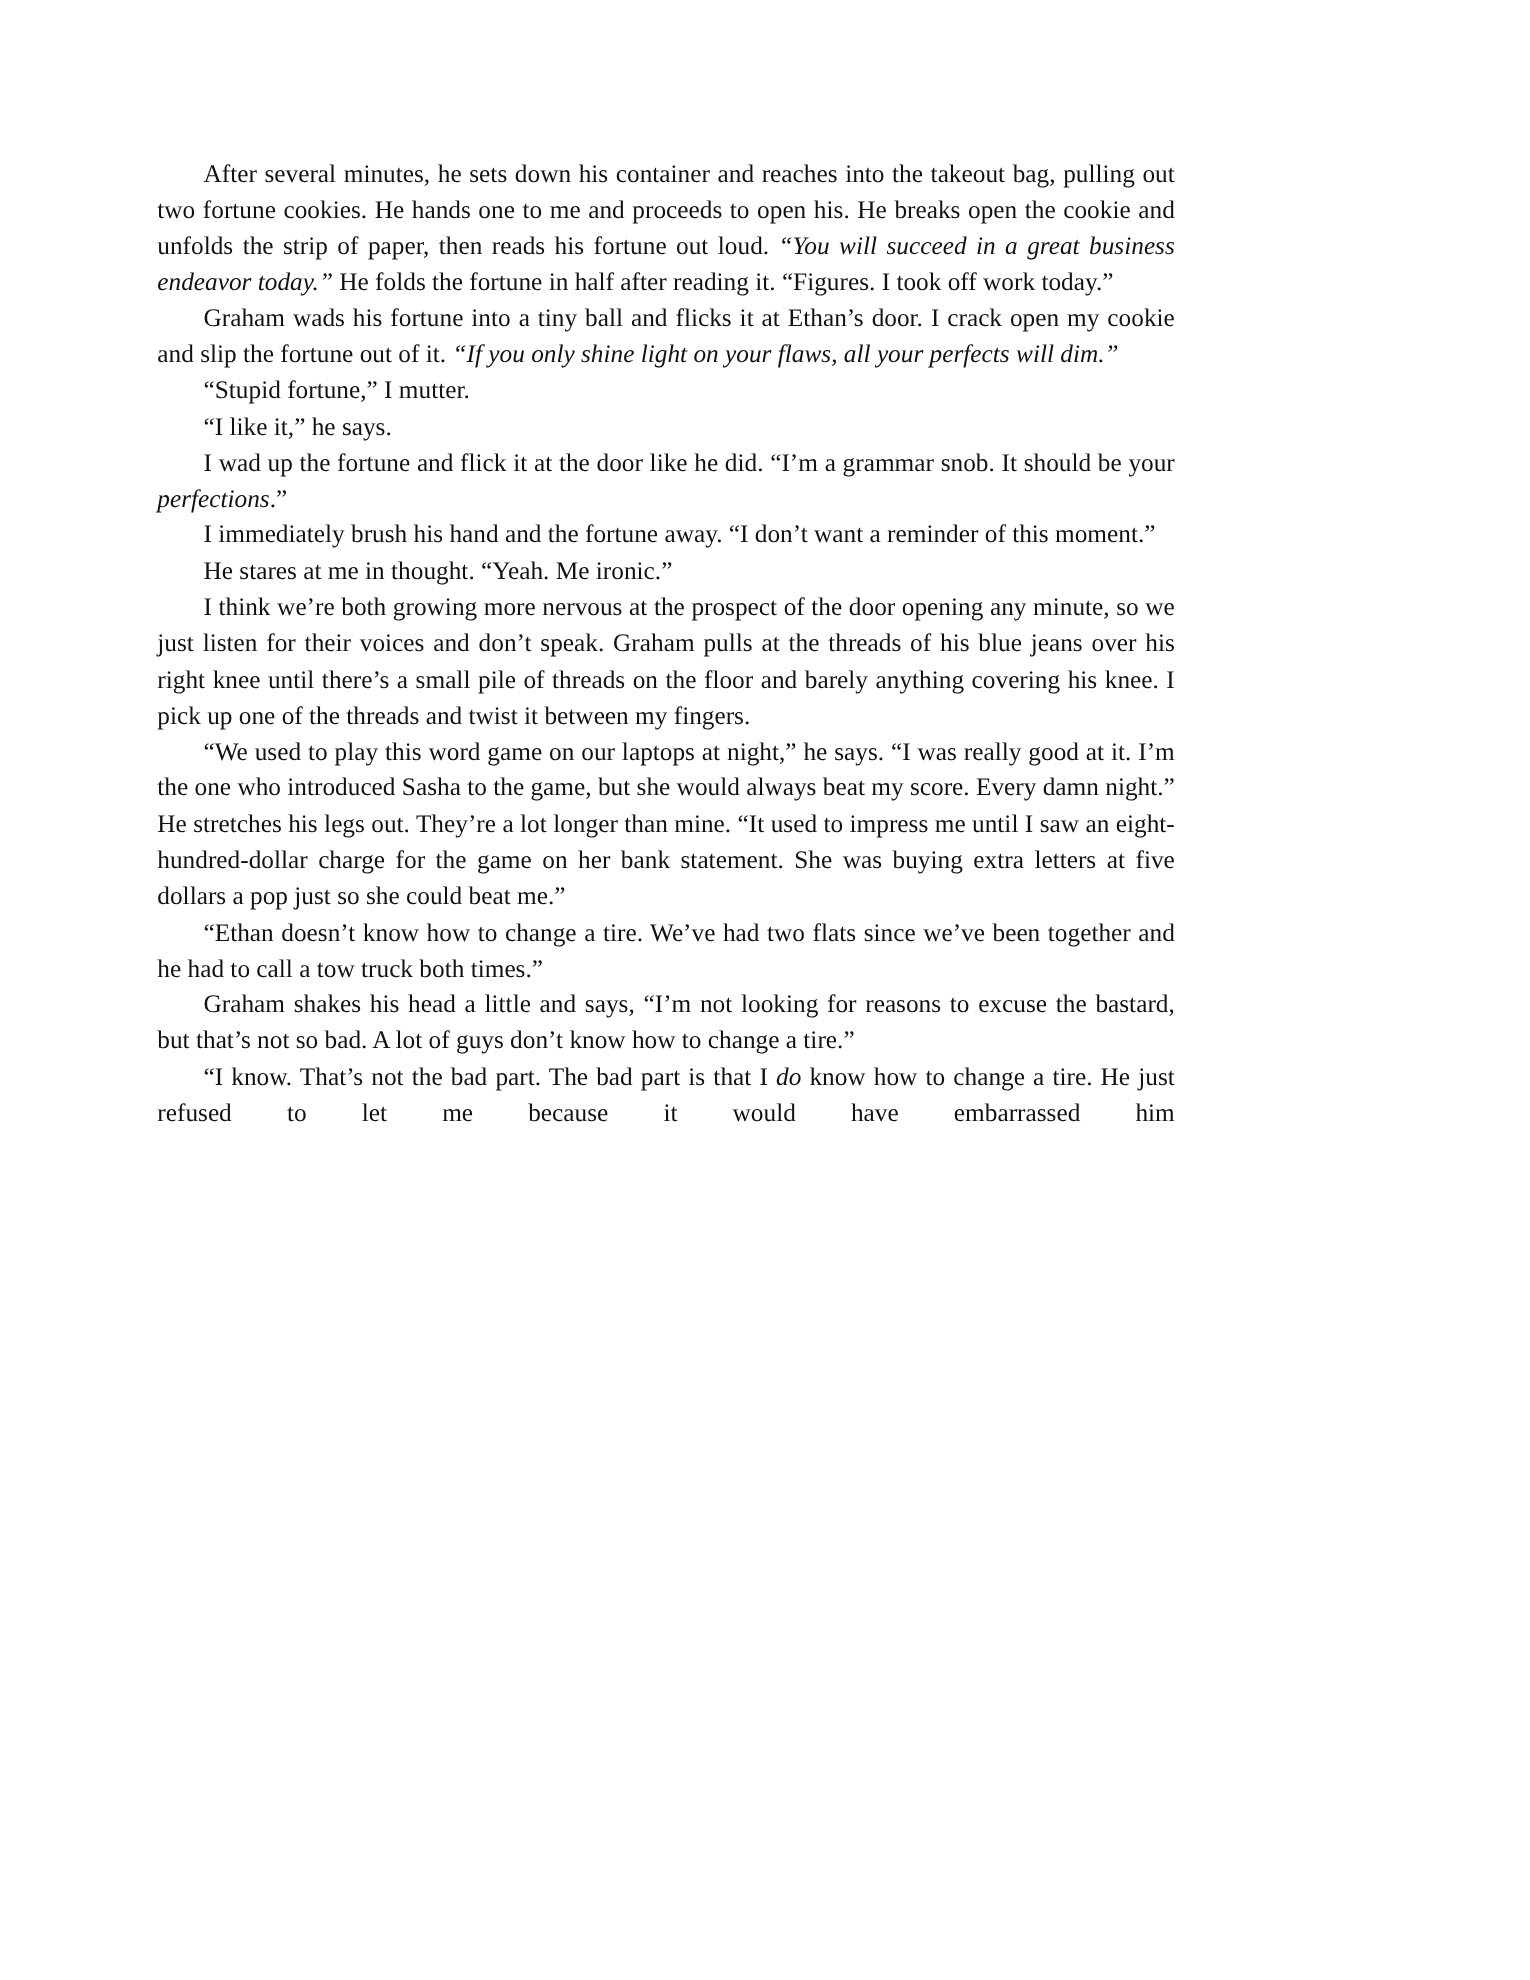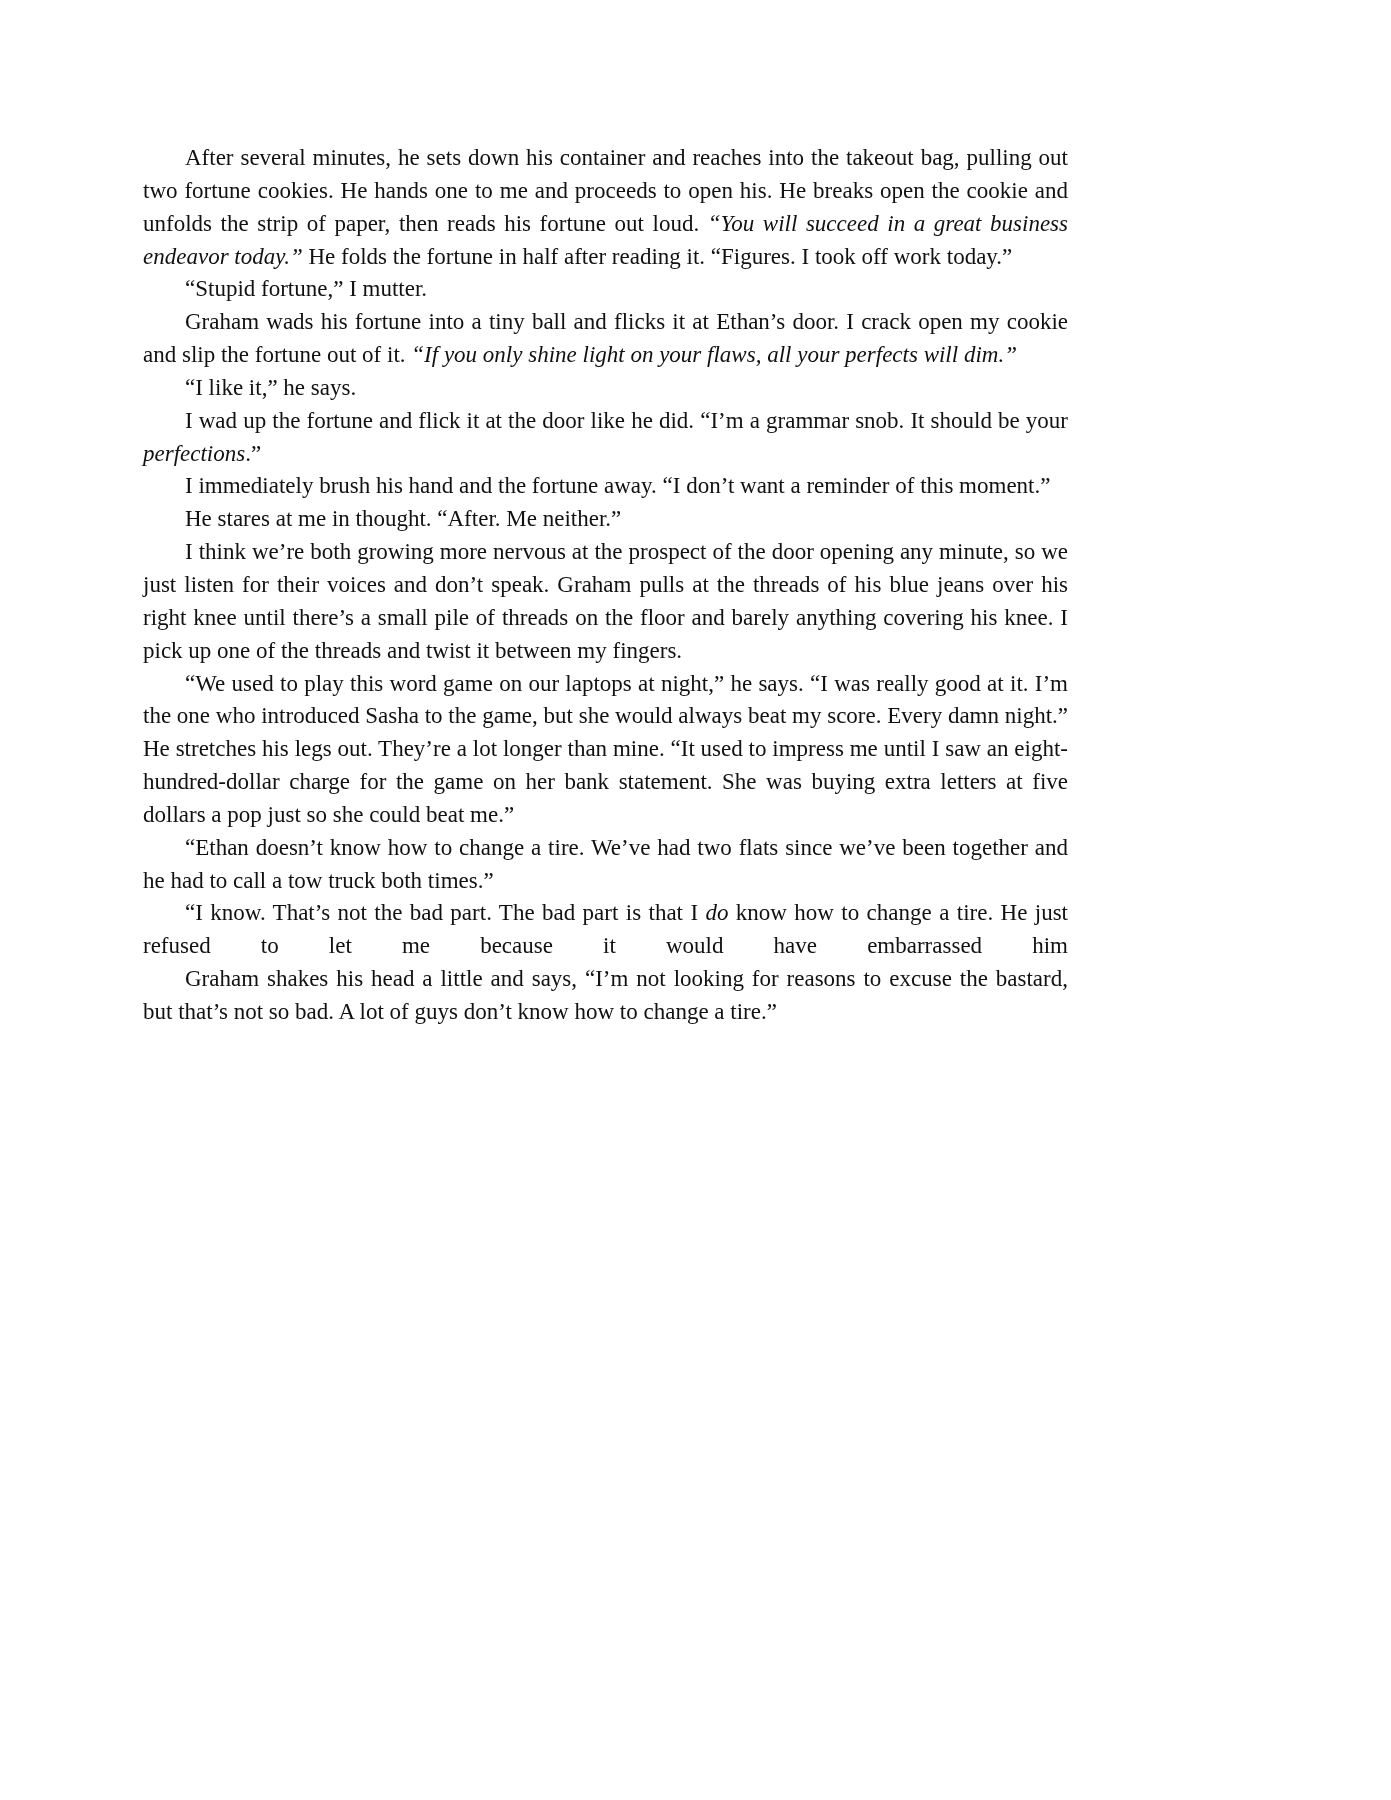--- a/index.html
+++ b/index.html
@@ -17,24 +17,24 @@
   }
   .para { margin: 0; text-indent: 42px; }
   .para.last { text-align-last: justify; }
   em { font-style: italic; }
 </style>
 </head>
 <body>
 
 <div class="page">
   <p class="para"><span>After several minutes, he sets down his container and reaches into the takeout bag, pulling out two fortune cookies. He hands one to me and proceeds to open his. He breaks open the cookie and unfolds the strip of paper, then reads his fortune out loud. </span><em>“You will succeed in a great business endeavor today.”</em><span> He folds the fortune in half after reading it. “Figures. I took off work today.”</span></p>
+  <p class="para"><span>Graham wads his fortune into a tiny ball and flicks it at Ethan’s door. I crack open my cookie and slip the fortune out of it. </span><em>“If you only shine light on your flaws, all your perfects will dim.”</em></p>
   <p class="para"><span>“Stupid fortune,” I mutter.</span></p>
-  <p class="para"><span>Graham wads his fortune into a tiny ball and flicks it at Ethan’s door. I crack open my cookie and slip the fortune out of it. </span><em>“If you only shine light on your flaws, all your perfects will dim.”</em></p>
   <p class="para"><span>“I like it,” he says.</span></p>
   <p class="para"><span>I wad up the fortune and flick it at the door like he did. “I’m a grammar snob. It should be your </span><em>perfections</em><span>.”</span></p>
   <p class="para"><span>I immediately brush his hand and the fortune away. “I don’t want a reminder of this moment.”</span></p>
-  <p class="para"><span>He stares at me in thought. “After. Me neither.”</span></p>
+  <p class="para"><span>He stares at me in thought. “Yeah. Me ironic.”</span></p>
   <p class="para"><span>I think we’re both growing more nervous at the prospect of the door opening any minute, so we just listen for their voices and don’t speak. Graham pulls at the threads of his blue jeans over his right knee until there’s a small pile of threads on the floor and barely anything covering his knee. I pick up one of the threads and twist it between my fingers.</span></p>
   <p class="para"><span>“We used to play this word game on our laptops at night,” he says. “I was really good at it. I’m the one who introduced Sasha to the game, but she would always beat my score. Every damn night.” He stretches his legs out. They’re a lot longer than mine. “It used to impress me until I saw an eight-hundred-dollar charge for the game on her bank statement. She was buying extra letters at five dollars a pop just so she could beat me.”</span></p>
   <p class="para"><span>“Ethan doesn’t know how to change a tire. We’ve had two flats since we’ve been together and he had to call a tow truck both times.”</span></p>
+  <p class="para"><span>Graham shakes his head a little and says, “I’m not looking for reasons to excuse the bastard, but that’s not so bad. A lot of guys don’t know how to change a tire.”</span></p>
   <p class="para last"><span>“I know. That’s not the bad part. The bad part is that I </span><em>do</em><span> know how to change a tire. He just refused to let me because it would have embarrassed him</span></p>
-  <p class="para"><span>Graham shakes his head a little and says, “I’m not looking for reasons to excuse the bastard, but that’s not so bad. A lot of guys don’t know how to change a tire.”</span></p>
 </div>
 
 </body></html>

